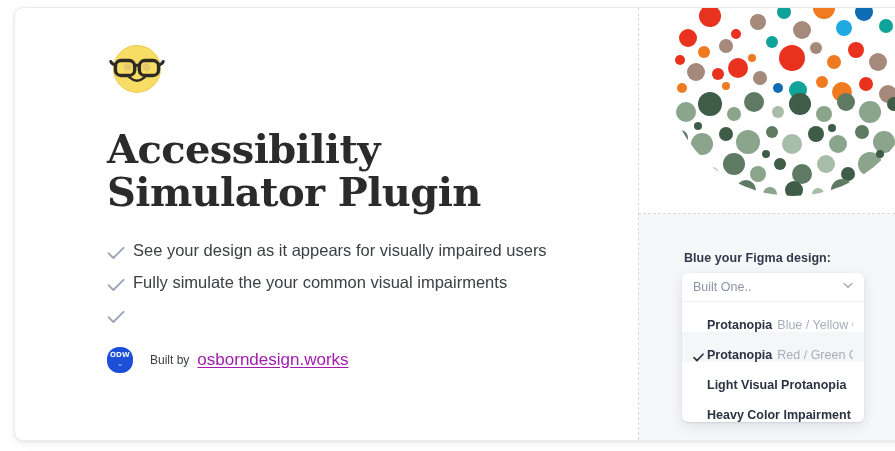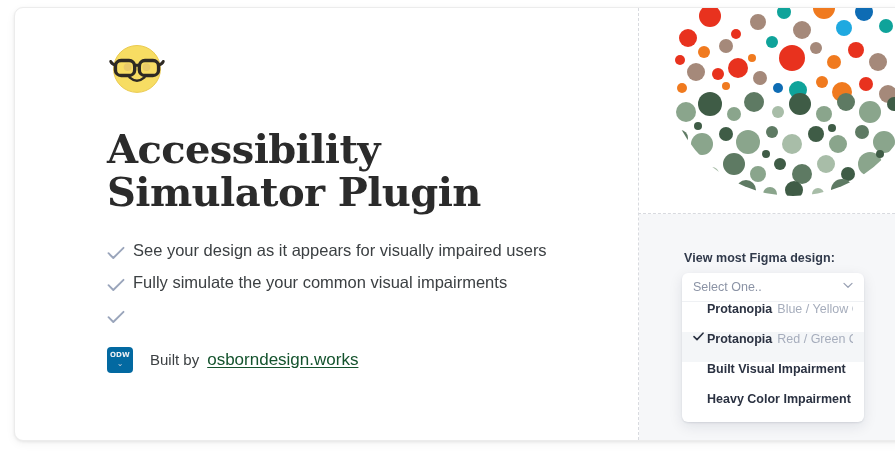--- a/index.html
+++ b/index.html
@@ -86,46 +86,46 @@
     line-height:20px;
     white-space:nowrap;
   }
 
   .builtby{
     display:flex;align-items:center;
     margin-top:23px;
   }
   .odw-logo{
     width:26px;height:26px;flex:0 0 26px;
-    border-radius:4px;
-    background:#0369a1;
+    border-radius:12px;
+    background:#1d4ed8;
     position:relative;
     margin-right:17px;
   }
   .odw-logo .odw-text{
     position:absolute;left:0;right:0;top:5px;
     text-align:center;
     font-family:"DejaVu Sans",sans-serif;
     font-size:7px;font-weight:700;
     letter-spacing:.2px;
     color:#eef0f4;
     line-height:7px;
   }
   .odw-logo .odw-mark{
     position:absolute;left:0;right:0;top:13px;
     text-align:center;
     font-size:8px;
     color:#c7cdda;
     line-height:8px;
   }
   .builtby-text{
-    font-size:15px;color:#3c4043;white-space:nowrap;
+    font-size:12px;color:#3c4043;white-space:nowrap;
   }
   .builtby-link{
-    font-size:17px;color:#14532d;
+    font-size:17px;color:#a21caf;
     text-decoration:underline;
     text-underline-offset:2px;
     margin-left:8px;
     white-space:nowrap;
   }
 
   
   .plate{
     position:absolute;
     left:651px;top:-66px;
@@ -158,21 +158,21 @@
     box-sizing:border-box;
   }
   .select-value{
     font-size:12.5px;color:#8b93a5;flex:1;
   }
   .chev{width:10px;height:10px;color:#9aa2b4;display:block;}
   .chev svg{display:block;}
 
   .opt{
     height:30px;
-    display:flex;align-items:flex-start;
+    display:flex;align-items:flex-end;
     padding:0 11px;
     box-sizing:border-box;
     white-space:nowrap;
     overflow:hidden;
   }
   .opt.selected{background:#f4f6f8;}
   .opt .optcheck{
     width:14px;flex:0 0 14px;
     color:#2b3242;font-size:11px;line-height:11px;
   }
@@ -359,26 +359,26 @@
             <circle cx="32" cy="184" r="4" fill="#3f5c46"></circle>
               <circle cx="100" cy="212" r="4" fill="#3f5c46"></circle>
             <circle cx="166" cy="186" r="4" fill="#3f5c46"></circle>
               <circle cx="214" cy="212" r="4" fill="#3f5c46"></circle>
           </g>
         </g>
       </svg>
     </div>
 
     <div class="picker">
-      <div class="picker-label">View most Figma design:</div>
+      <div class="picker-label">Blue your Figma design:</div>
 
       <div class="menu">
 
         <div class="select-row">
-          <span class="select-value">Select One..</span>
+          <span class="select-value">Built One..</span>
           <span class="chev">
             <svg width="10" height="7" viewBox="0 0 10 7">
                 <path d="M1 1.4 L5 5.2 L9 1.4" fill="none" stroke="currentColor" stroke-width="1.3" stroke-linecap="round" stroke-linejoin="round"></path>
               </svg>
           </span>
         </div>
 
         <div class="opt">
           <span class="optcheck"></span>
           <span class="optname">Protanopia</span>
@@ -390,21 +390,21 @@
             <svg width="11" height="9" viewBox="0 0 11 9">
                 <path d="M1 4.6 L4 7.6 L10 1.2" fill="none" stroke="currentColor" stroke-width="1.6" stroke-linecap="round" stroke-linejoin="round"></path>
               </svg>
           </span>
           <span class="optname">Protanopia</span>
           <span class="optdesc">Red / Green Colo..</span>
         </div>
 
         <div class="opt">
           <span class="optcheck"></span>
-          <span class="optname">Built Visual Impairment</span>
+          <span class="optname">Light Visual Protanopia</span>
           <span class="optdesc"></span>
         </div>
 
         <div class="opt">
           <span class="optcheck"></span>
           <span class="optname">Heavy Color Impairment</span>
           <span class="optdesc"></span>
         </div>
 
       </div>

